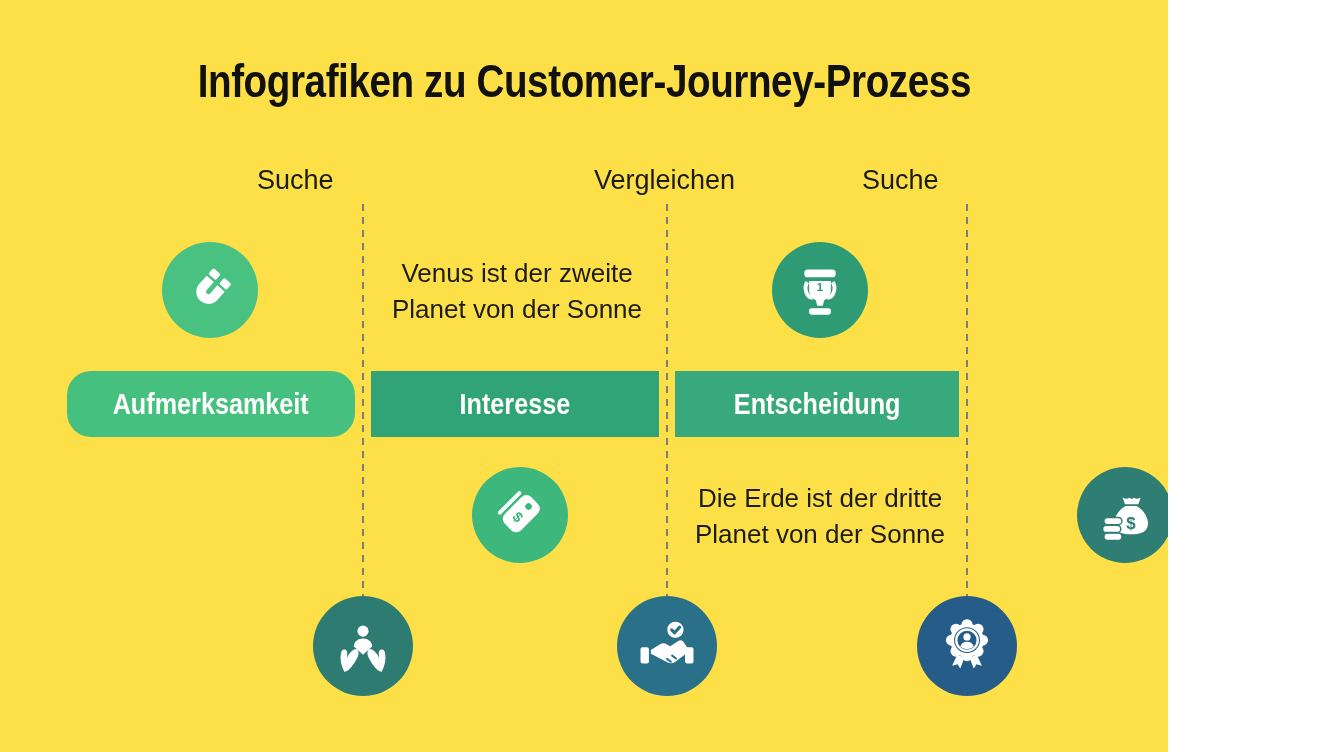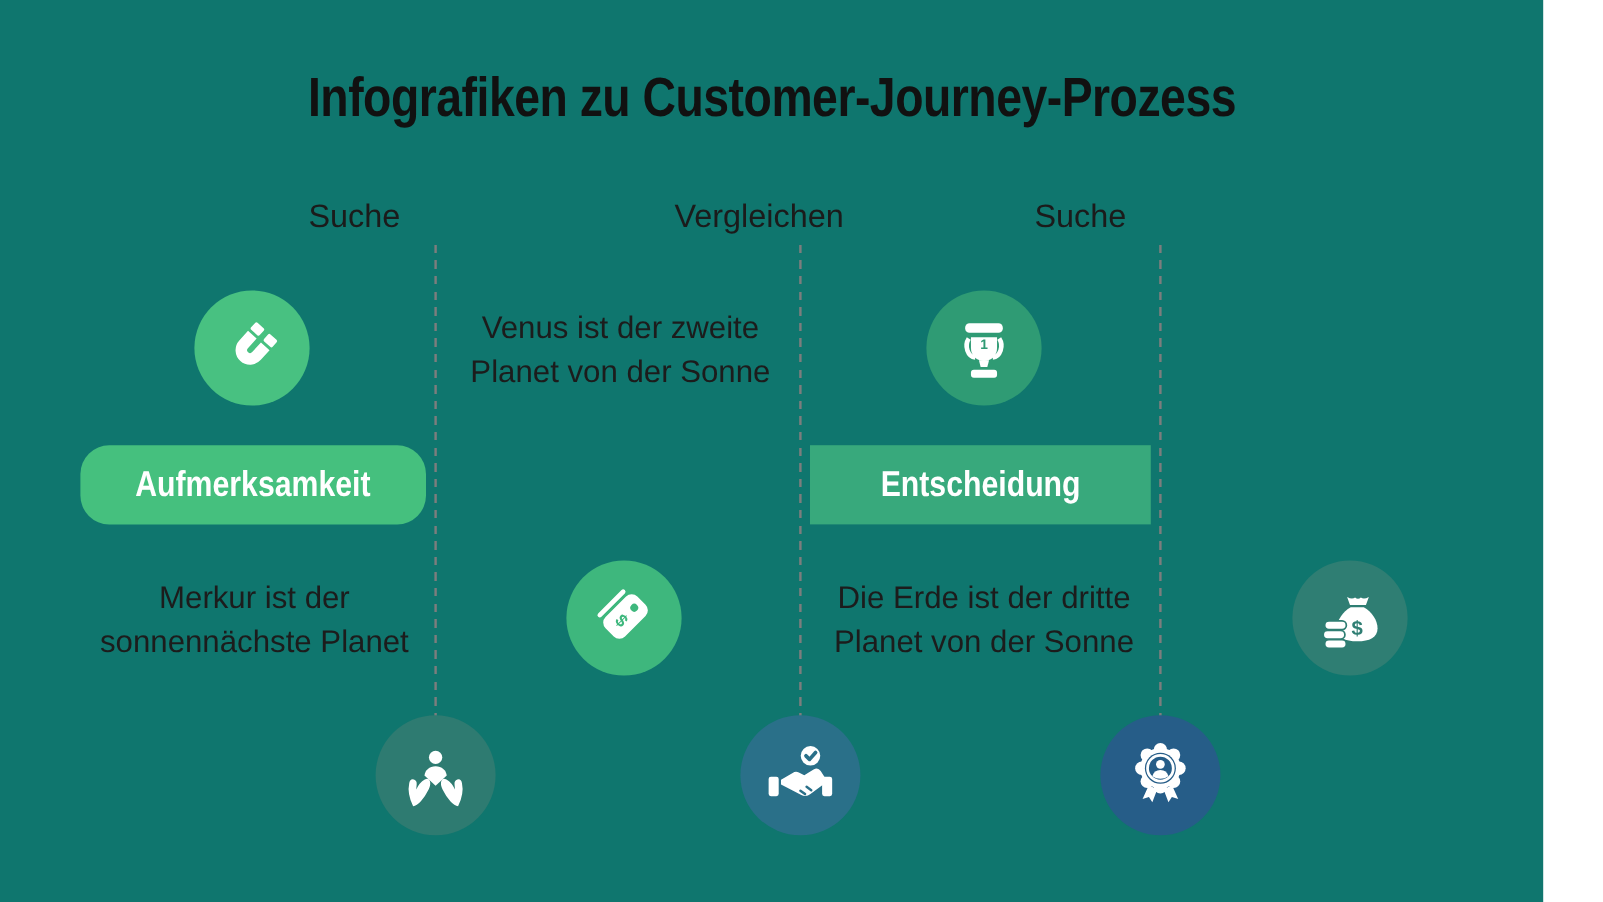--- a/index.html
+++ b/index.html
@@ -1,18 +1,18 @@
 <!DOCTYPE html>
 <html><head>
 <meta charset="utf-8">
 <style>
   html,body{margin:0;padding:0;background:#fff;}
   .canvas{
-    position:relative;width:1286px;height:752px;background:#0f766e;
-    font-family:"Liberation Sans",sans-serif;overflow:hidden;
+    position:relative;width:1152px;height:752px;background:#fde047;
+    font-family:"Liberation Sans",sans-serif;overflow:hidden;padding-left:16px;
   }
   .title{
     position:absolute;top:54px;left:0;width:100%;margin:0;
     text-align:center;font-size:46px;font-weight:700;color:#111;
     letter-spacing:-0.5px;
   }
   .cond{display:inline-block;transform:scaleX(0.84);transform-origin:50% 50%;white-space:nowrap;}
   .trans-label{
     position:absolute;top:165px;width:210px;text-align:left;
     font-size:27px;color:#1b1b1b;
@@ -38,29 +38,32 @@
   svg{display:block;}
 </style>
 </head>
 <body>
 
 <div class="canvas">
 
   <h1 class="title"><span class="cond">Infografiken zu Customer-Journey-Prozess</span></h1>
 
   <div class="trans-label" style="left:257px">Suche</div>
-  <div class="trans-label" style="left:562px">Vergleichen</div>
+  <div class="trans-label" style="left:594px">Vergleichen</div>
   <div class="trans-label" style="left:862px">Suche</div>
 
   <div class="vline" style="left: 362px; --dash: #7d7d7d;"></div>
   <div class="vline" style="left: 666px; --dash: #7d7d7d;"></div>
   <div class="vline" style="left: 966px; --dash: #7d7d7d;"></div>
 
   <div class="bar" style="left: 67px; width: 288px; background: rgb(69, 192, 126); border-radius: 24px;">
     <span class="lbl cond">Aufmerksamkeit</span>
+  </div>
+  <div class="bar" style="left: 371px; width: 288px; background: rgb(48, 163, 119);">
+    <span class="lbl cond">Interesse</span>
   </div>
   <div class="bar" style="left: 675px; width: 284px; background: rgb(56, 169, 124); align-items: center;">
     <span class="lbl cond">Entscheidung</span>
   </div>
 
   <div class="circle c96" style="left: 162px; top: 242px; background: rgb(72, 193, 129); color: rgb(72, 193, 129);">
     <svg width="58" height="58" viewBox="0 0 48 48">
       <g transform="rotate(42 24 24)" fill="#fff">
         <path d="M14 17 v9 a10 10 0 0 0 20 0 v-9 h-8 v9 a2 2 0 0 1 -4 0 v-9 z"></path>
         <rect x="14" y="8.5" width="8" height="6.5" rx="1.2"></rect>
@@ -82,24 +85,20 @@
         <path d="M13.5 17.5 a6.5 8 0 0 0 4.5 13" stroke="#fff" stroke-width="3.2" fill="none"></path>
         <path d="M34.5 17.5 a6.5 8 0 0 1 -4.5 13" stroke="#fff" stroke-width="3.2" fill="none"></path>
         <path d="M20.5 32.5 l1.2 4.6 h4.6 l1.2 -4.6 z"></path>
         <rect x="15" y="39" width="18" height="5.5" rx="2"></rect>
       </g>
       <text x="24" y="25" font-size="9.5" font-weight="bold" fill="currentColor" text-anchor="middle" font-family="'Liberation Sans',sans-serif">1</text>
     </svg>
   </div>
 
 
-  <div class="note" style="left:63px;top:480px;width:298px">
-    <div>Merkur ist der</div>
-    <div>sonnennächste Planet</div>
-  </div>
 
   <div class="circle c96" style="left: 472px; top: 467px; background: rgb(62, 183, 125); color: rgb(62, 183, 125);">
     <svg width="58" height="58" viewBox="0 0 48 48">
       <g transform="rotate(45 24 24)">
         <rect x="14.5" y="7" width="19" height="31" rx="5.5" fill="#fff"></rect>
         <circle cx="24" cy="14" r="2.7" fill="currentColor"></circle>
         <text x="24" y="30.5" font-size="12" font-weight="bold" fill="currentColor" text-anchor="middle" font-family="'Liberation Sans',sans-serif">$</text>
         <rect x="9.2" y="10" width="3.2" height="26" rx="1.6" fill="#fff"></rect>
       </g>
     </svg>

